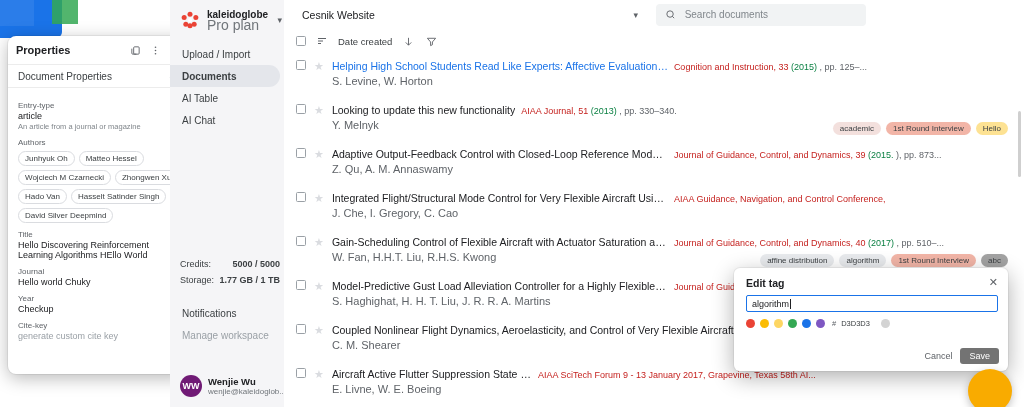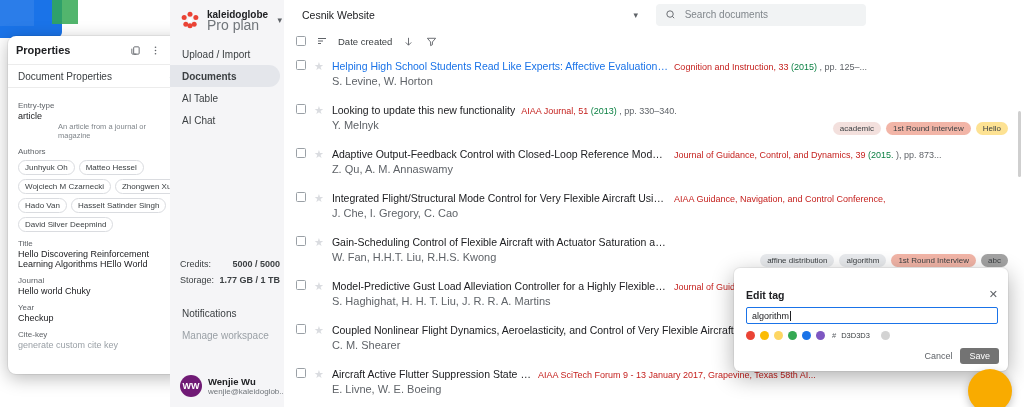--- a/index.html
+++ b/index.html
@@ -31,21 +31,21 @@
   .ic { width: 14px; height: 14px; display: inline-flex; align-items: center; justify-content: center; color: #5f6368; }
   .ic svg { display: block; }
   .props-sec {
     height: 24px; display: flex; align-items: center; padding: 0 10px;
     font-size: 10px; color: #3c4043; border-top: 1px solid #ececec; border-bottom: 1px solid #ececec;
   }
   .props-sec span.t { flex: 1; }
   .props-body { padding: 6px 10px 8px 10px; position: relative; height: 284px; overflow: hidden; }
   .fld-label { font-size: 8px; color: #5f6368; margin-top: 7px; margin-bottom: 1px; }
   .fld-val { font-size: 9px; color: #202124; }
-  .fld-sub { font-size: 7.5px; color: #80868b; margin-top: 1px; margin-left: 40px; }
+  .fld-sub { font-size: 7.5px; color: #80868b; margin-top: 1px; }
   .fld-row { display: flex; align-items: flex-start; }
   .fld-row .grow { flex: 1; }
   .caret { color: #5f6368; font-size: 8px; line-height: 10px; }
   .chips { display: flex; flex-wrap: wrap; gap: 4px; margin-top: 4px; }
   .chip {
     font-size: 8px; color: #3c4043; background: #fff;
     border: 1px solid #dadce0; border-radius: 9px; padding: 2px 6px; white-space: nowrap;
   }
   .placeholder { color: #9aa0a6; }
   .scroll-track { position: absolute; right: 2px; top: 34px; width: 3px; height: 200px; background: #d7d7d7; border-radius: 2px; }
@@ -118,21 +118,21 @@
   .tags { display: flex; gap: 5px; position: absolute; right: 16px; bottom: 6px; }
   .tag { font-size: 8px; border-radius: 9px; padding: 2px 7px; white-space: nowrap; color: #3c4043; }
   .right-scroll { position: absolute; right: 3px; top: 58px; width: 3px; height: 66px; background: #cfcfcf; border-radius: 2px; }
 
   
   .dlg {
     position: absolute; left: 740px; top: 268px; width: 274px; height: 103px;
     background: #fff; border-radius: 6px;
     box-shadow: 0 6px 22px rgba(0,0,0,.32), 0 0 0 1px rgba(0,0,0,.05);
   }
-  .dlg-head { display: flex; align-items: center; padding: 20px 10px 4px 12px; }
+  .dlg-head { display: flex; align-items: center; padding: 8px 10px 4px 12px; }
   .dlg-title { font-size: 10.5px; font-weight: 700; color: #202124; flex: 1; }
   .dlg-x { color: #5f6368; font-size: 11px; }
   .dlg-input {
     margin: 2px 10px 0 12px; height: 17px; border: 1px solid #1a73e8; border-radius: 2px;
     display: flex; align-items: center; padding: 0 5px; position: relative;
   }
   .dlg-input span { font-size: 9px; color: #202124; }
   .caret-bar { width: 1px; height: 10px; background: #202124; margin-left: 1px; }
   .swatches { display: flex; align-items: center; gap: 5px; padding: 7px 12px 0 12px; }
   .sw { width: 9px; height: 9px; border-radius: 50%; }
@@ -412,20 +412,26 @@
         </div>
       </div>
 
       <div class="row">
         <div class="row-top">
           <span class="cbox"></span>
           <span class="star">★</span>
           <div class="r-main">
             <div class="r-title-line">
               <span class="r-title plain">Gain-Scheduling Control of Flexible Aircraft with Actuator Saturation and Stuck...</span>
+              <span class="r-venue">
+                <span>Journal of Guidance, Control, and Dynamics,</span>
+                <span>40</span>
+                <span class="yr">(2017)</span>
+                <span class="pg">, pp. 510–...</span>
+              </span>
             </div>
             <div class="r-authors">W. Fan, H.H.T. Liu, R.H.S. Kwong</div>
           </div>
         </div>
         <div class="tags">
           <span class="tag" style="background:#e8eaed">affine distribution</span>
           <span class="tag" style="background:#e8eaed">algorithm</span>
           <span class="tag" style="background:#f2b5a7">1st Round Interview</span>
           <span class="tag" style="background:#a3a3a3">abc</span>
         </div>

